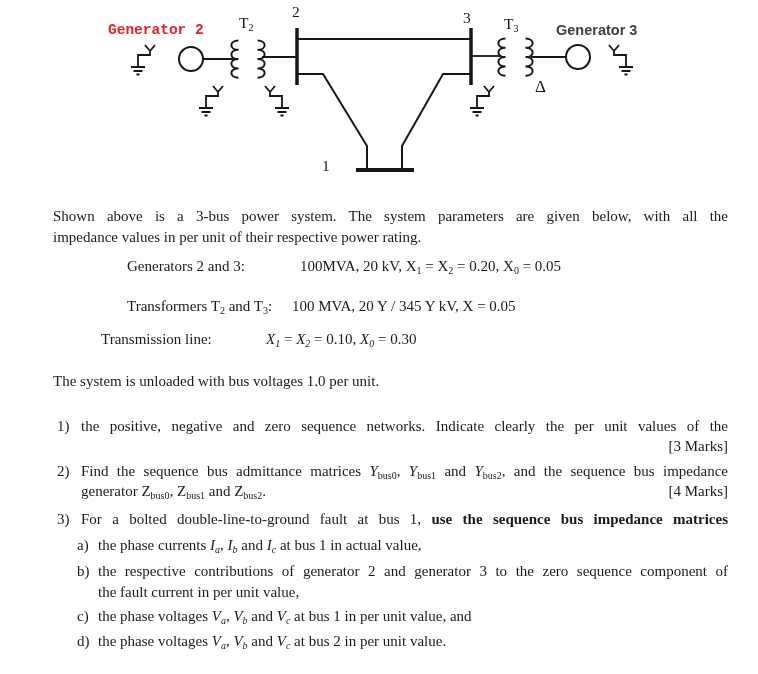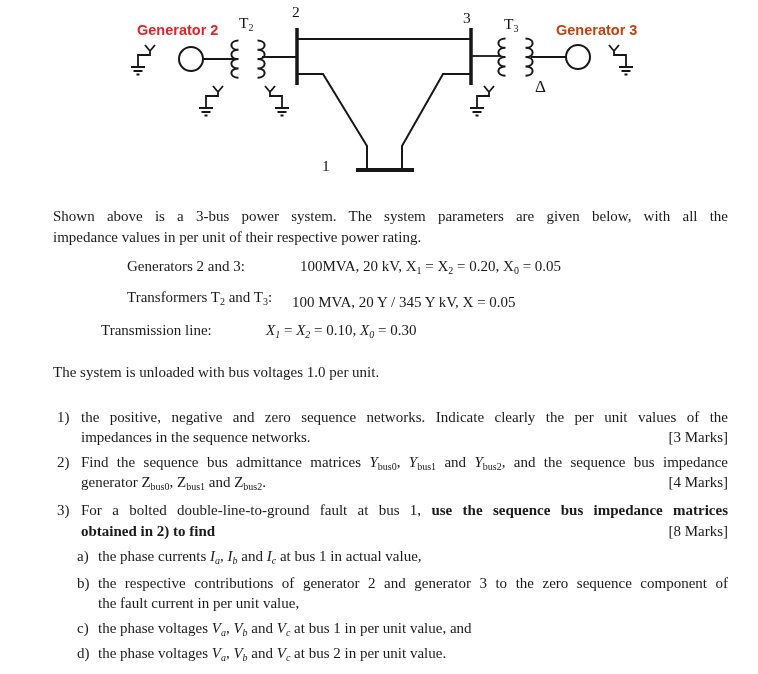--- a/index.html
+++ b/index.html
@@ -5,21 +5,21 @@
   html,body{margin:0;padding:0;}
   body{
     width:758px;height:674px;position:relative;background:#ffffff;
     font-family:"Liberation Serif",serif;color:#1a1a1a;overflow:hidden;
   }
   
   #diagram{position:absolute;left:0;top:0;width:758px;height:196px;}
   #diagram svg{position:absolute;left:0;top:0;}
   .dlabel{position:absolute;white-space:nowrap;}
   .redlbl{font-family:"Liberation Sans",sans-serif;font-weight:bold;font-size:14.5px;}
-  .gen2lbl{left:137px;top:22px;}
+  .gen2lbl{left:108px;top:22px;font-family:Liberation Mono, monospace;}
   .gen3lbl{left:556px;top:22px;}
   .serif15{font-size:15.5px;color:#151515;}
   .t2lbl{left:239px;top:14px;}
   .t3lbl{left:504px;top:15px;}
   .bus2lbl{left:292px;top:3px;}
   .bus3lbl{left:463px;top:9px;}
   .bus1lbl{left:322px;top:157px;}
   .deltalbl{left:535px;top:77px;font-size:17px;color:#151515;}
   
   #doc{
@@ -36,21 +36,21 @@
   .paramrow{display:flex;margin-left:74px;}
   .plabel{flex:0 0 165px;}
   .pvalue{flex:1 1 auto;}
   .item{position:relative;padding-left:28px;}
   .item > .marker{position:absolute;left:4px;top:0;}
   .subitem{position:relative;padding-left:45px;}
   .subitem > .marker{position:absolute;left:24px;top:0;}
   
   #doc > .block:nth-child(1){margin-top:0;}
   #doc > .block:nth-child(2){margin-top:9px;gap:8px;}
-  #doc > .block:nth-child(3){margin-top:5px;align-items:flex-end;}
+  #doc > .block:nth-child(3){margin-top:14px;}
   #doc > .block:nth-child(4){margin-top:8px;margin-left:48px;}
   #doc > .block:nth-child(5){margin-top:16px;}
   #doc > .block:nth-child(6){margin-top:24px;}
   #doc > .block:nth-child(7){margin-top:4px;}
   #doc > .block:nth-child(8){margin-top:7px;}
   #doc > .block:nth-child(9){margin-top:5px;}
   #doc > .block:nth-child(10){margin-top:6px;}
   #doc > .block:nth-child(11){margin-top:4px;}
   #doc > .block:nth-child(12){margin-top:4px;}
 </style>
@@ -94,21 +94,21 @@
     <path d="M505.5,38.5 c-9.5,0 -9.5,9.3 0,9.3 c-9.5,0 -9.5,9.3 0,9.3 c-9.5,0 -9.5,9.3 0,9.3 c-9.5,0 -9.5,9.3 0,9.3" fill="none" stroke="#171717" stroke-width="2"></path>
     <path d="M525.5,38.5 c9.5,0 9.5,9.3 0,9.3 c9.5,0 9.5,9.3 0,9.3 c9.5,0 9.5,9.3 0,9.3 c9.5,0 9.5,9.3 0,9.3" fill="none" stroke="#171717" stroke-width="2"></path>
     <use href="#gy" transform="translate(467,82)"></use>
     <path d="M531,57 H566" fill="none" stroke="#171717" stroke-width="1.8"></path>
 
     <circle cx="578" cy="57" r="12" fill="none" stroke="#171717" stroke-width="2"></circle>
     <use href="#gym" transform="translate(606,41)"></use>
   </svg>
 
   <div class="dlabel redlbl gen2lbl" style="color: rgb(227, 33, 38);">Generator 2</div>
-  <div class="dlabel redlbl gen3lbl" style="color: #c2410c;">Generator 3</div>
+  <div class="dlabel redlbl gen3lbl" style="color: #404040;">Generator 3</div>
   <div class="dlabel serif15 t2lbl"><span>T</span><span class="sub">2</span></div>
   <div class="dlabel serif15 t3lbl"><span>T</span><span class="sub">3</span></div>
   <div class="dlabel serif15 bus2lbl">2</div>
   <div class="dlabel serif15 bus3lbl">3</div>
   <div class="dlabel serif15 bus1lbl">1</div>
   <div class="dlabel deltalbl">Δ</div>
 </div>
 
 <div id="doc">
     <div class="block para">
@@ -126,31 +126,30 @@
     <div class="block paramrow">
       <span class="plabel"><span>Transmission line:</span></span>
       <span class="pvalue"><span class="it">X</span><span class="it sub">1</span><span> = </span><span class="it">X</span><span class="it sub">2</span><span> = 0.10, </span><span class="it">X</span><span class="it sub">0</span><span> = 0.30</span></span>
     </div>
     <div class="block para">
       <div class="line"><span>The system is unloaded with bus voltages 1.0 per unit.</span></div>
     </div>
     <div class="block item">
       <span class="marker">1)</span>
       <div class="line j"><span>the positive, negative and zero sequence networks. Indicate clearly the per unit values of the</span></div>
-      <div class="line"><span>impedances in the sequence networks.</span><span class="marks">[3 Marks]</span></div>
+      <div class="line"><span class="marks">[3 Marks]</span></div>
     </div>
     <div class="block item">
       <span class="marker">2)</span>
       <div class="line j"><span>Find the sequence bus admittance matrices </span><span class="it">Y</span><span class="sub">bus0</span><span>, </span><span class="it">Y</span><span class="sub">bus1</span><span> and </span><span class="it">Y</span><span class="sub">bus2</span><span>, and the sequence bus impedance</span></div>
       <div class="line"><span>generator Z</span><span class="sub">bus0</span><span>, Z</span><span class="sub">bus1</span><span> and Z</span><span class="sub">bus2</span><span>.</span><span class="marks">[4 Marks]</span></div>
     </div>
     <div class="block item">
       <span class="marker">3)</span>
       <div class="line j"><span>For a bolted double-line-to-ground fault at bus 1, </span><span class="bd">use the sequence bus impedance matrices</span></div>
-      <div class="line"><span class="bd">obtained in 2) to find</span><span class="marks">[8 Marks]</span></div>
     </div>
     <div class="block subitem">
       <span class="marker">a)</span>
       <div class="line"><span>the phase currents </span><span class="it">I</span><span class="it sub">a</span><span>, </span><span class="it">I</span><span class="it sub">b</span><span> and </span><span class="it">I</span><span class="it sub">c</span><span> at bus 1 in actual value,</span></div>
     </div>
     <div class="block subitem">
       <span class="marker">b)</span>
       <div class="line j"><span>the respective contributions of generator 2 and generator 3 to the zero sequence component of</span></div>
       <div class="line"><span>the fault current in per unit value,</span></div>
     </div>

